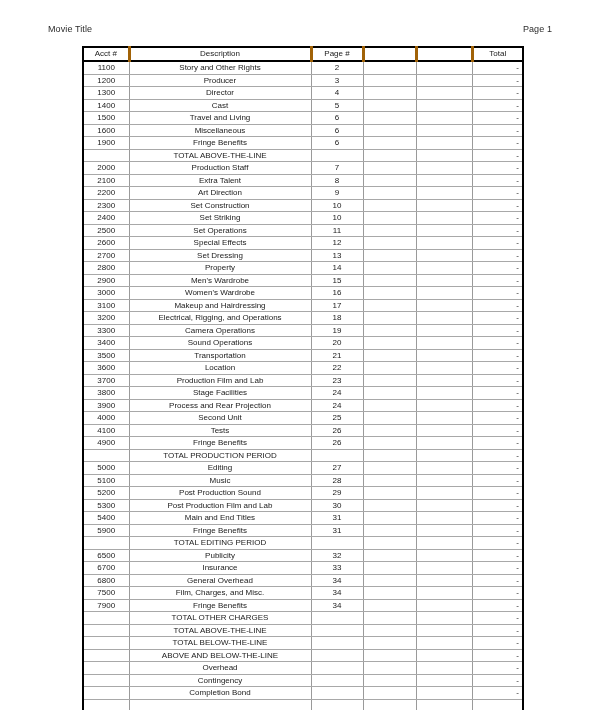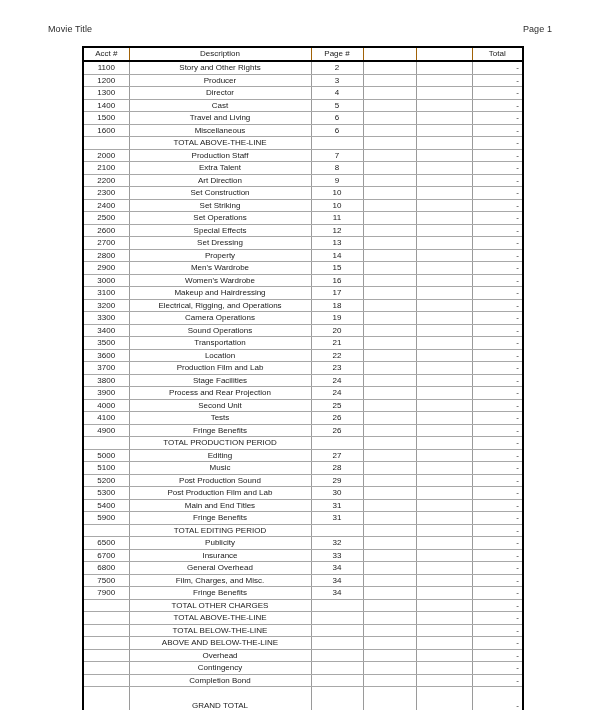--- a/index.html
+++ b/index.html
@@ -66,21 +66,21 @@
     border-right: 1px solid #9a9a9a;
     border-bottom: 1px solid #a8a8a8;
     overflow: hidden;
     white-space: nowrap;
     vertical-align: middle;
     font-weight: normal;
   }
   table.budget th {
     text-align: center;
     border-bottom: 2px solid #000;
-    border-right: 1px solid #a16207;
+    border-right: 3px solid #a16207;
     font-size: 8px;
     height: 12px;
     line-height: 12px;
   }
   table.budget th:last-child,
   table.budget td:last-child { border-right: none; }
 
   
   td.acct, th.acct   { text-align: center; border-right: 1px solid #3a3a3a; }
   td.desc, th.desc   { text-align: center;   border-right: 1px solid #3a3a3a; }
@@ -171,20 +171,28 @@
         </tr>
         <tr>
           <td class="acct">1600</td>
           <td class="desc">Miscellaneous</td>
           <td class="page">6</td>
           <td class="blank1"></td>
           <td class="blank2"></td>
           <td class="total">-</td>
         </tr>
         <tr>
+          <td class="acct">1900</td>
+          <td class="desc">Fringe Benefits</td>
+          <td class="page">6</td>
+          <td class="blank1"></td>
+          <td class="blank2"></td>
+          <td class="total">-</td>
+        </tr>
+        <tr>
           <td class="acct"></td>
           <td class="desc">TOTAL ABOVE-THE-LINE</td>
           <td class="page"></td>
           <td class="blank1"></td>
           <td class="blank2"></td>
           <td class="total">-</td>
         </tr>
         <tr>
           <td class="acct">2000</td>
           <td class="desc">Production Staff</td>

